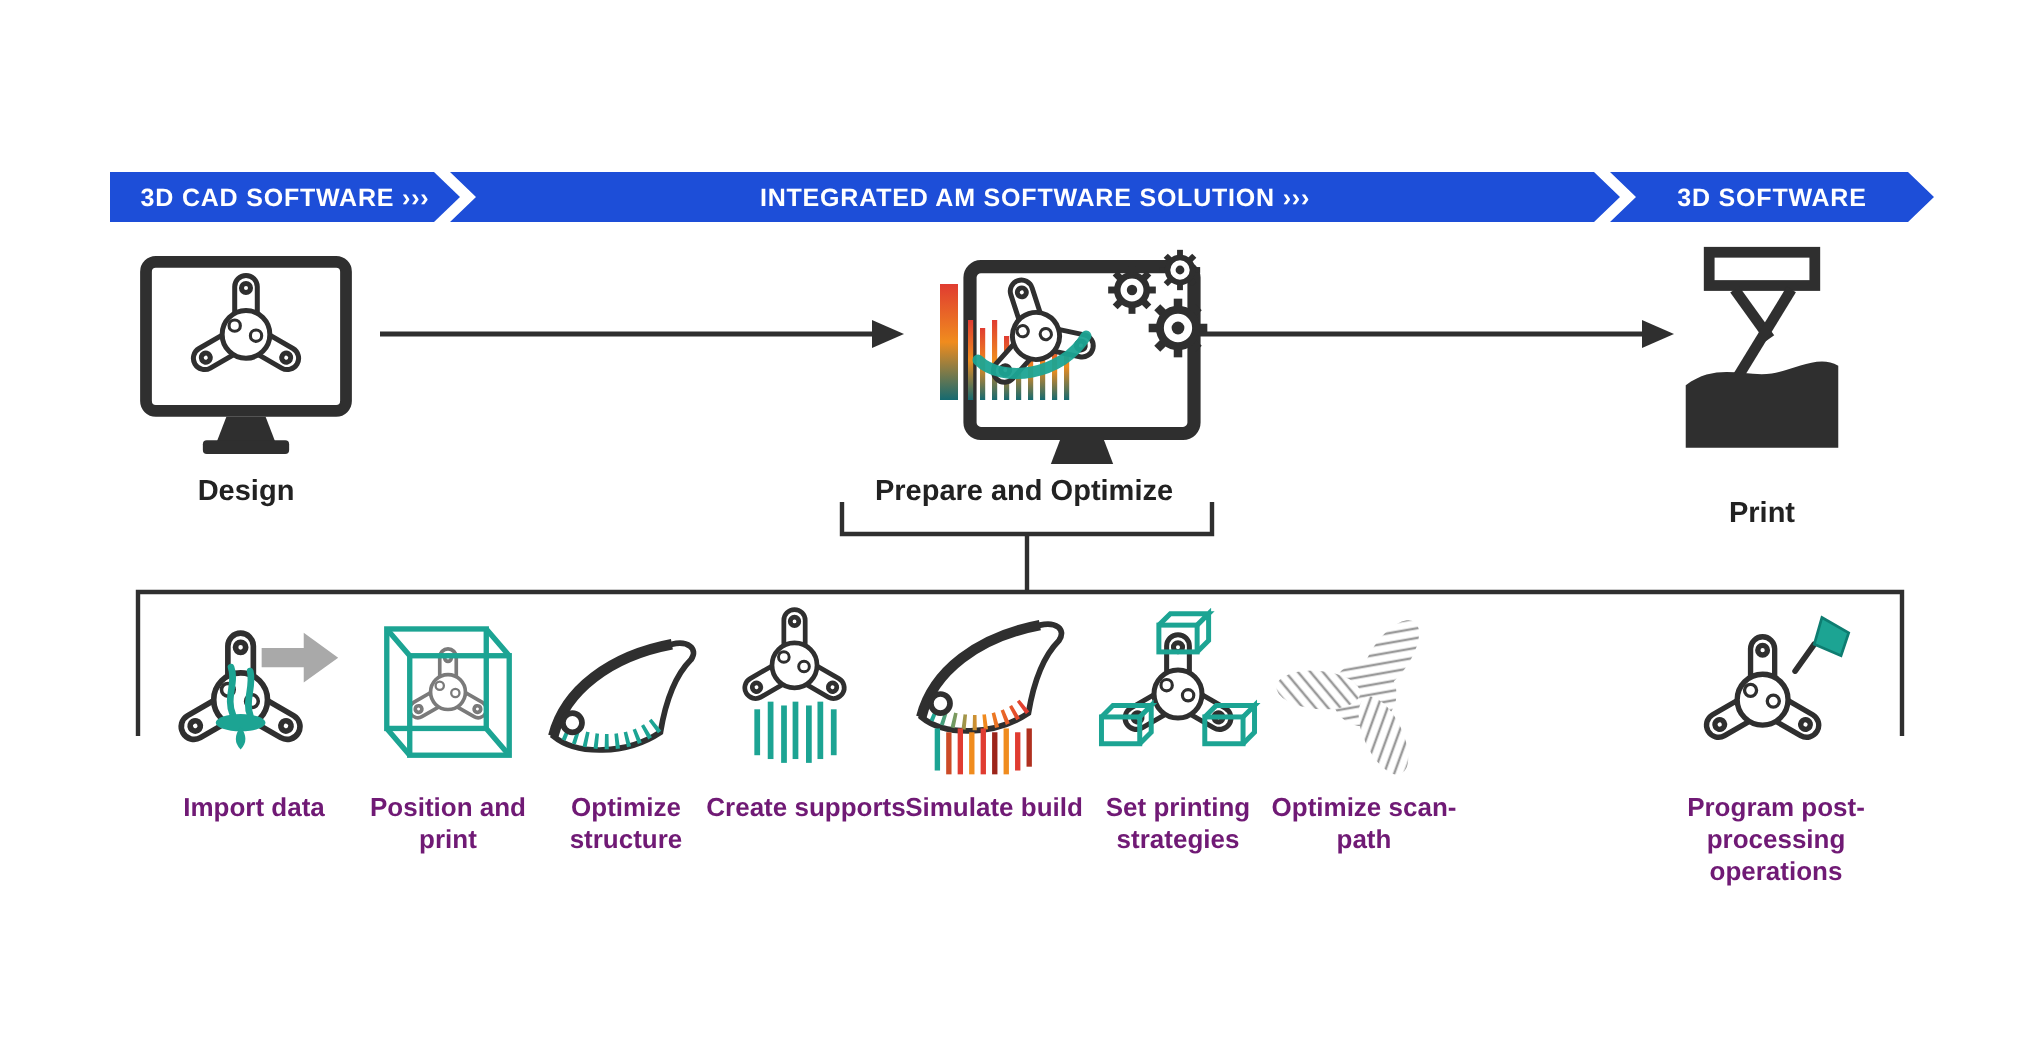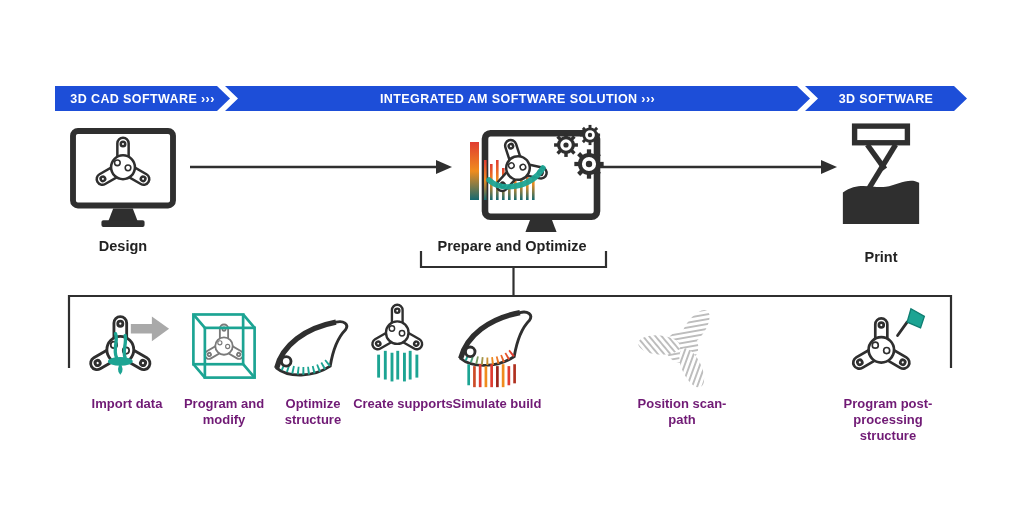--- a/index.html
+++ b/index.html
@@ -164,21 +164,21 @@
     <div class="icon-box">
         <svg viewBox="0 0 92 92" width="88" height="88">
       <use href="#rotor" x="22" y="21" width="48" height="48" color="#7a7a7a"></use>
       <g stroke="#1ca493" stroke-width="2.8" fill="none">
         <rect x="14" y="12" width="52" height="52"></rect>
         <rect x="26" y="26" width="52" height="52"></rect>
         <path d="M14,12 L26,26 M66,12 L78,26 M14,64 L26,78 M66,64 L78,78"></path>
       </g>
     </svg>
       </div>
-    <span class="step-label">Program and modify</span>
+    <span class="step-label">Position and print</span>
   </div>
 
   <div class="step" style="left:258px;">
     <div class="icon-box">
         <svg viewBox="0 0 92 92" width="88" height="88">
       <g transform="translate(0,8)">
         <path d="M8,60 C14,36 38,18 70,12 C78,10 84,14 80,20 C70,30 66,46 64,58 C46,70 20,70 8,60 Z" fill="#fff" stroke="#2f2f2f" stroke-width="3"></path>
         <path d="M8,60 C14,36 38,18 70,12" fill="none" stroke="#2f2f2f" stroke-width="5.5"></path>
         <path d="M14,58 C32,66 50,64 62,54" fill="none" stroke="#1ca493" stroke-width="8" stroke-dasharray="2 3.4"></path>
         <circle cx="18" cy="53" r="5" fill="#fff" stroke="#2f2f2f" stroke-width="3"></circle>
@@ -224,47 +224,63 @@
         <rect x="45" y="66" width="2.8" height="22" fill="#9c241a"></rect>
         <rect x="51" y="64" width="2.8" height="24" fill="#f08c1e"></rect>
         <rect x="57" y="66" width="2.8" height="20" fill="#e03c31"></rect>
         <rect x="63" y="64" width="2.8" height="20" fill="#b0301f"></rect>
       </g>
     </svg>
       </div>
     <span class="step-label">Simulate build</span>
   </div>
 
+  <div class="step" style="left:534px;">
+    <div class="icon-box">
+        <svg viewBox="0 0 92 92" width="88" height="88">
+      <use href="#rotor" x="13" y="13" width="66" height="66" color="#2f2f2f"></use>
+      <g stroke="#1ca493" stroke-width="2.6" fill="none">
+        <rect x="36" y="10" width="20" height="14"></rect>
+            <path d="M36,10 L42,4 L62,4 L56,10 M56,10 L62,4 L62,18 L56,24"></path>
+        <rect x="6" y="58" width="20" height="14"></rect>
+            <path d="M6,58 L12,52 L32,52 L26,58 M26,58 L32,52 L32,66 L26,72"></path>
+        <rect x="60" y="58" width="20" height="14"></rect>
+            <path d="M60,58 L66,52 L86,52 L80,58 M80,58 L86,52 L86,66 L80,72"></path>
+      </g>
+    </svg>
+      </div>
+    <span class="step-label">Set printing strategies</span>
+  </div>
 
   <div class="step" style="left:627px;">
     <div class="icon-box">
         <svg viewBox="0 0 92 92" width="88" height="88">
       <g transform="rotate(35 46 46)" fill="url(#hatch)">
         <circle cx="46" cy="46" r="17"></circle>
         <ellipse cx="46" cy="22" rx="10" ry="22"></ellipse>
         <ellipse cx="46" cy="22" rx="10" ry="22" transform="rotate(120 46 46)"></ellipse>
         <ellipse cx="46" cy="22" rx="10" ry="22" transform="rotate(240 46 46)"></ellipse>
       </g>
     </svg>
       </div>
-    <span class="step-label">Position scan-path</span>
+    <span class="step-label">Optimize scan-path</span>
   </div>
 
 
   <div class="step" style="left:833px;">
     <div class="icon-box">
         <svg viewBox="0 0 92 92" width="88" height="88">
       <use href="#rotor" x="4" y="14" width="70" height="70" color="#2f2f2f"></use>
       <g>
         <path d="M66,20 L56,34" stroke="#2f2f2f" stroke-width="3" stroke-linecap="round"></path>
         <path d="M70,6 L84,14 L80,26 L66,20 Z" fill="#1ca493" stroke="#0e7d71" stroke-width="1.4"></path>
       </g>
     </svg>
       </div>
-    <span class="step-label">Program post-processing structure</span>
+    <span class="step-label">Program post-processing operations</span>
   </div>
 
   <svg class="overlay" width="1020" height="520" viewBox="0 0 1020 520">
     <g stroke="#2f2f2f" stroke-width="2.6" fill="none">
       <line x1="190" y1="167" x2="437" y2="167"></line>
       <line x1="600" y1="167" x2="822" y2="167"></line>
     </g>
     <polygon points="436,160 452,167 436,174" fill="#2f2f2f"></polygon>
     <polygon points="821,160 837,167 821,174" fill="#2f2f2f"></polygon>
     <g stroke="#2f2f2f" stroke-width="2.2" fill="none">

